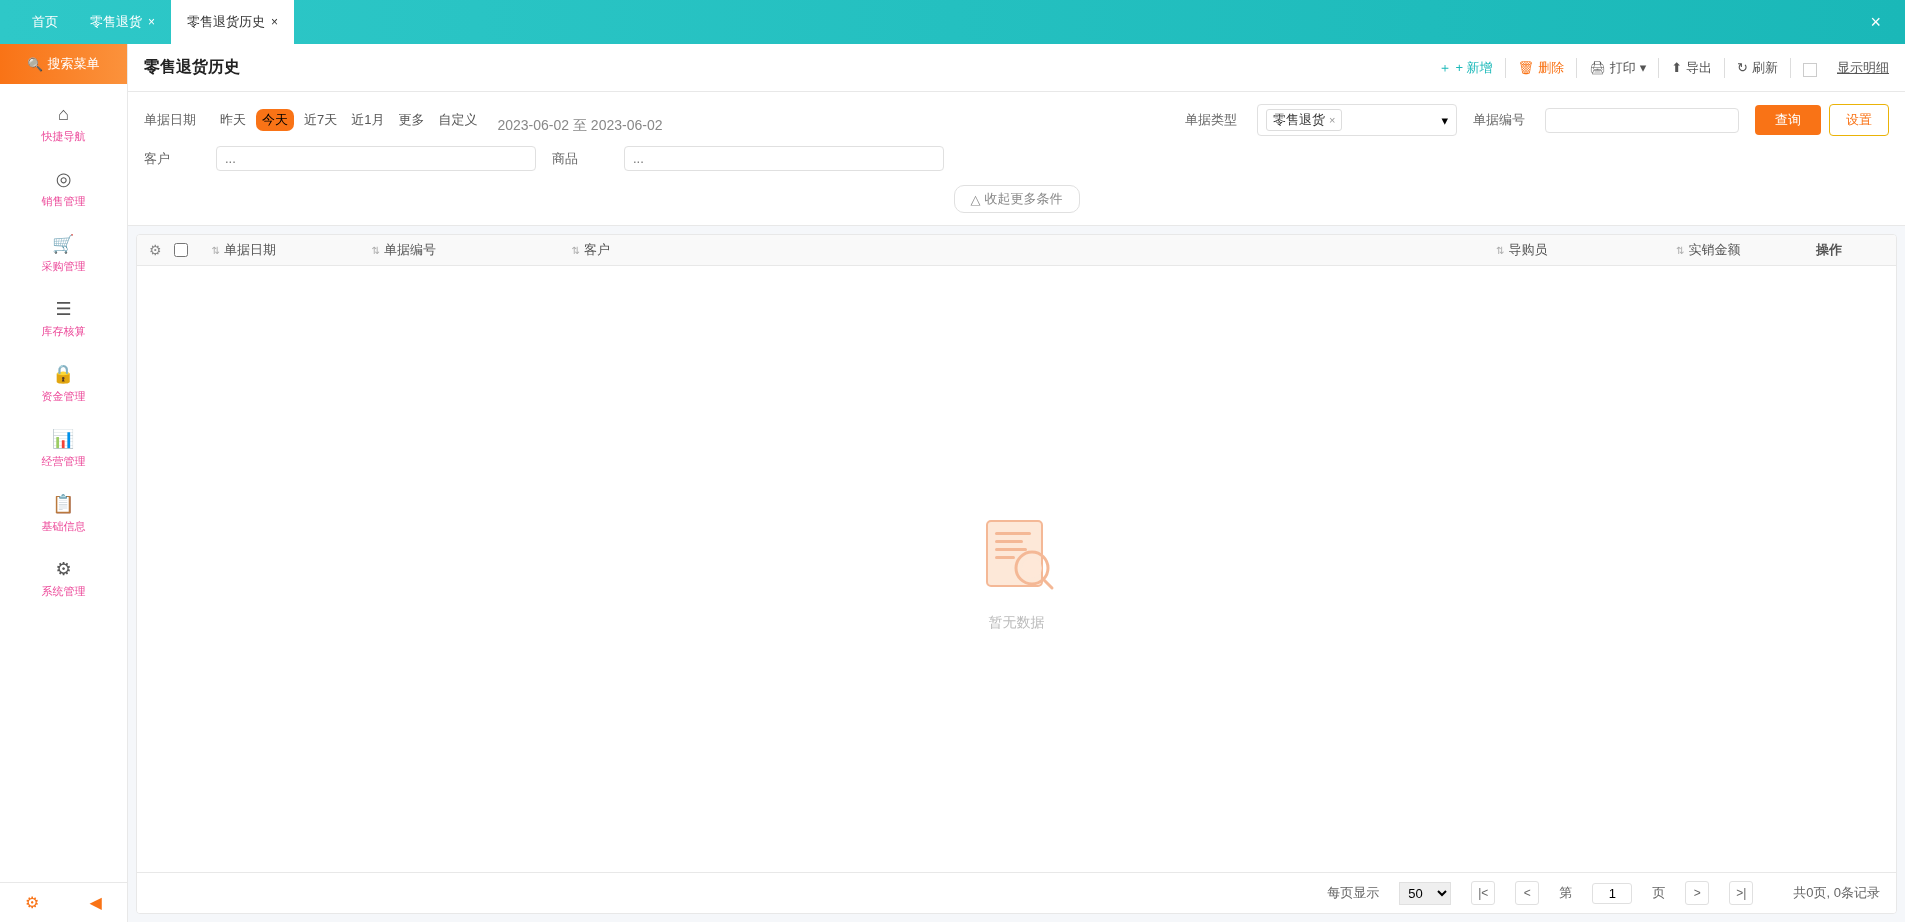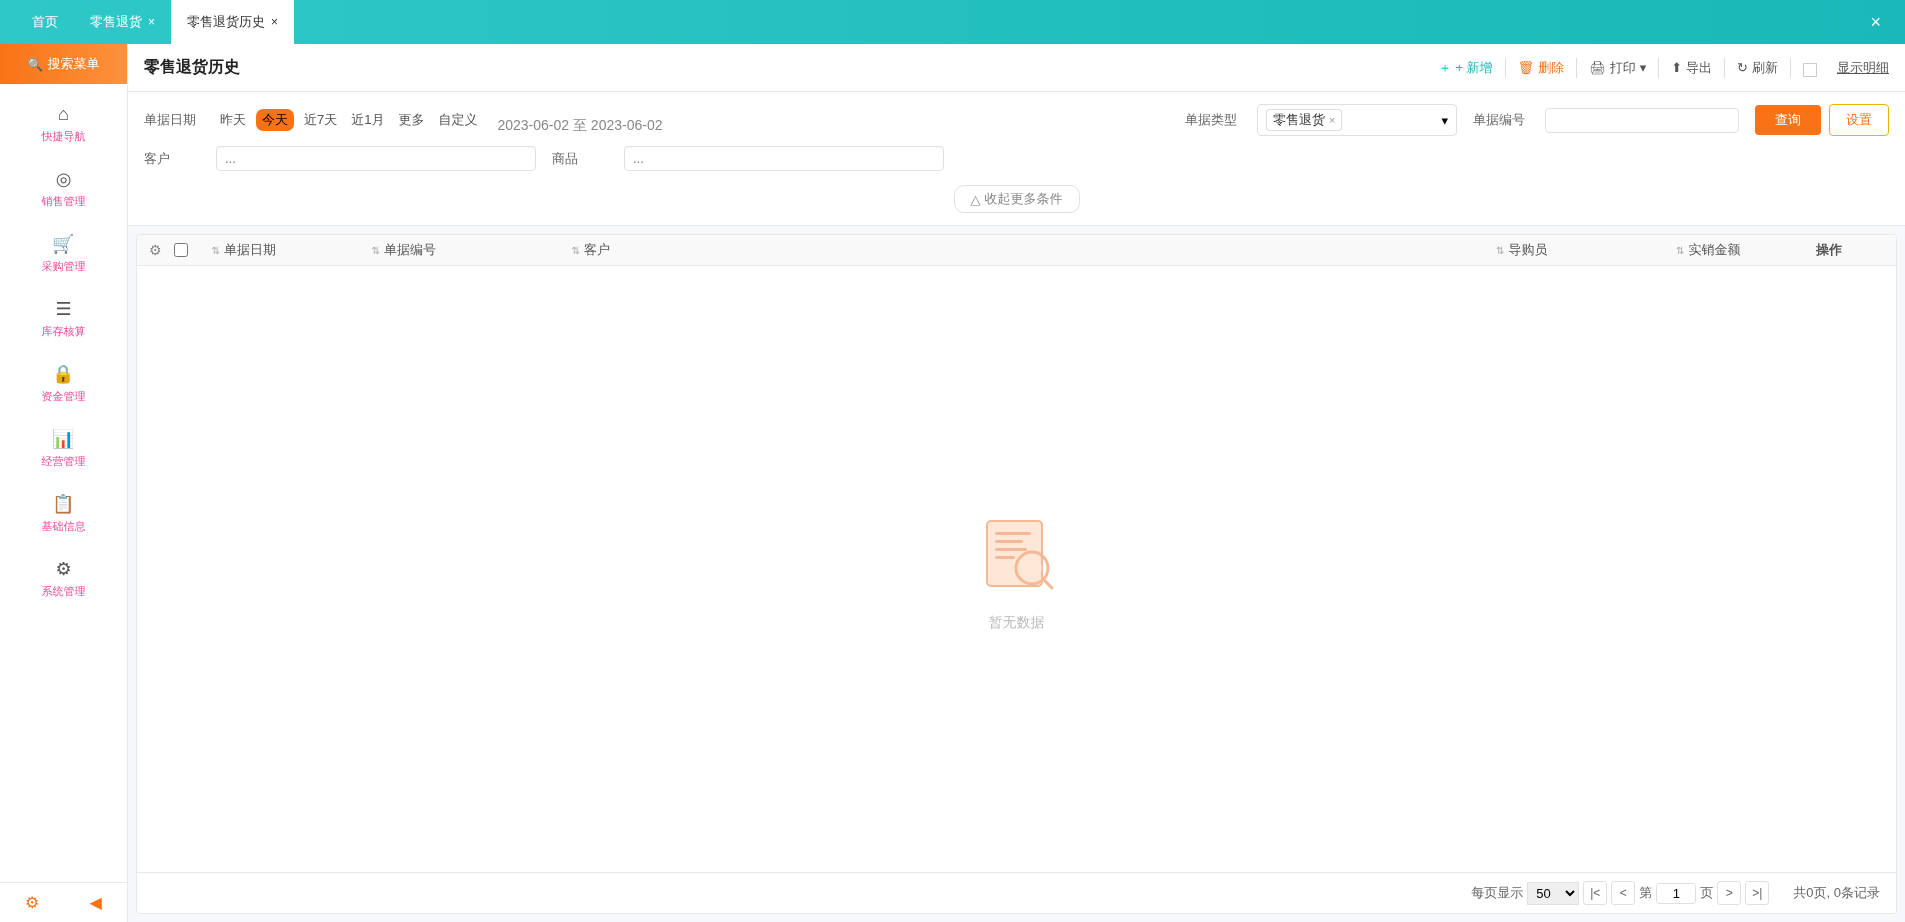--- a/index.html
+++ b/index.html
@@ -362,21 +362,21 @@
       font-size: 14px;
     }
 
     
     .pagination-bar {
       border-top: 1px solid #e8e8e8;
       padding: 8px 16px;
       display: flex;
       align-items: center;
       justify-content: flex-end;
-      gap: 4px;
+      gap: 20px;
       background: #fff;
       flex-shrink: 0;
     }
     .page-size-label { color: #666; font-size: 13px; }
     .page-size-select {
       border: 1px solid #e0e0e0;
       border-radius: 0;
       padding: 2px 4px;
       font-size: 13px;
       cursor: pointer;

